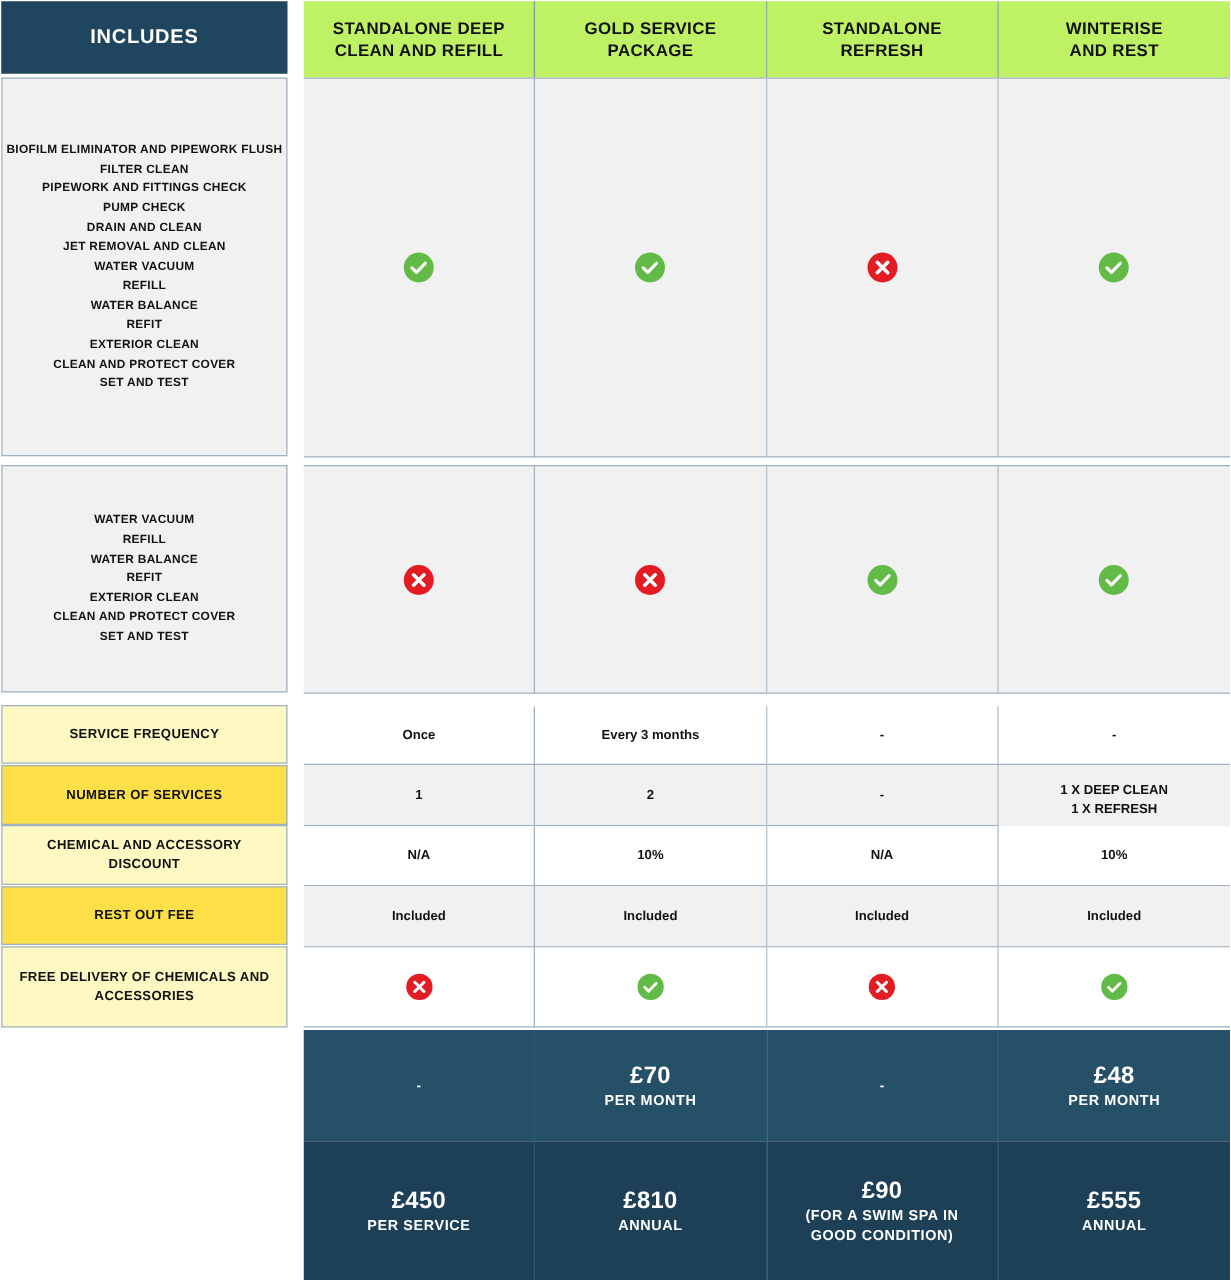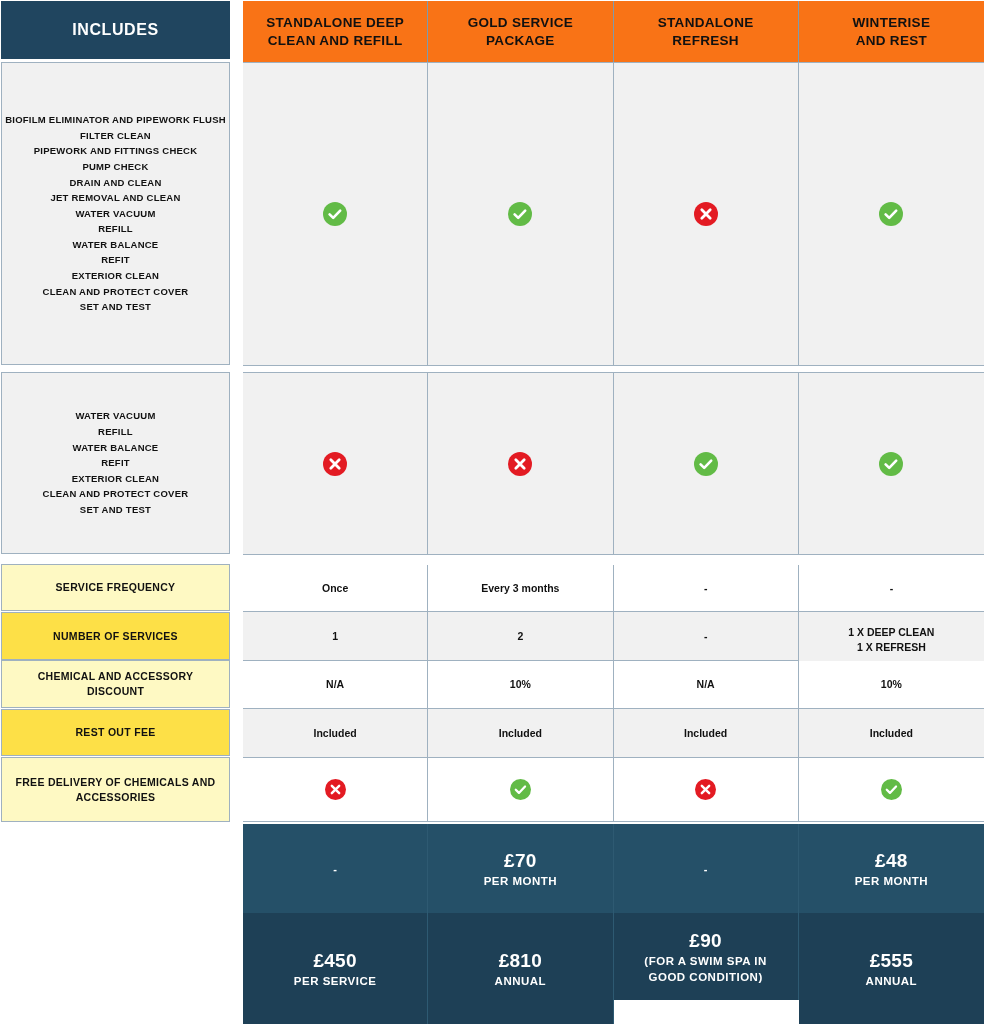--- a/index.html
+++ b/index.html
@@ -78,21 +78,21 @@
   .left-row.plain { background: #fef9c3; }
 
   
   #table-wrap {
     left: 243px; top: 1px;
     width: 741px; height: 1022px;
   }
 
   .col-head {
     top: 0; height: 62px;
-    background: #f97316;
+    background: #bef264;
     border-right: 1px solid #7E9BAE;
     color: #111111;
     font-size: 13.5px;
     font-weight: bold;
     line-height: 18px;
     letter-spacing: 0.3px;
   }
   .col-head.last { border-right: none; }
 
   .body-cell {
@@ -355,21 +355,21 @@
         <div class="price-sub">PER MONTH</div>
       </div>
       <div class="abs price-cell center-both band-annual" style="left: 0px; width: 185.25px; top: 912px; height: 111px;">
         <div class="price-amount">£450</div>
         <div class="price-sub">PER SERVICE</div>
       </div>
       <div class="abs price-cell center-both band-annual" style="left: 185.25px; width: 185.25px; top: 912px; height: 111px;">
         <div class="price-amount">£810</div>
         <div class="price-sub">ANNUAL</div>
       </div>
-      <div class="abs price-cell center-both band-annual" style="left: 370.5px; width: 185.25px; top: 912px; height: 87px;">
+      <div class="abs price-cell center-both band-annual" style="left: 370.5px; width: 185.25px; top: 912px; height: 111px;">
         <div class="price-amount">£90</div>
         <div class="price-sub">(FOR A SWIM SPA IN<br>GOOD CONDITION)</div>
       </div>
       <div class="abs price-cell center-both band-annual last" style="left: 555.75px; width: 185.25px; top: 912px; height: 111px;">
         <div class="price-amount">£555</div>
         <div class="price-sub">ANNUAL</div>
       </div>
     </div>
 </div>
 

